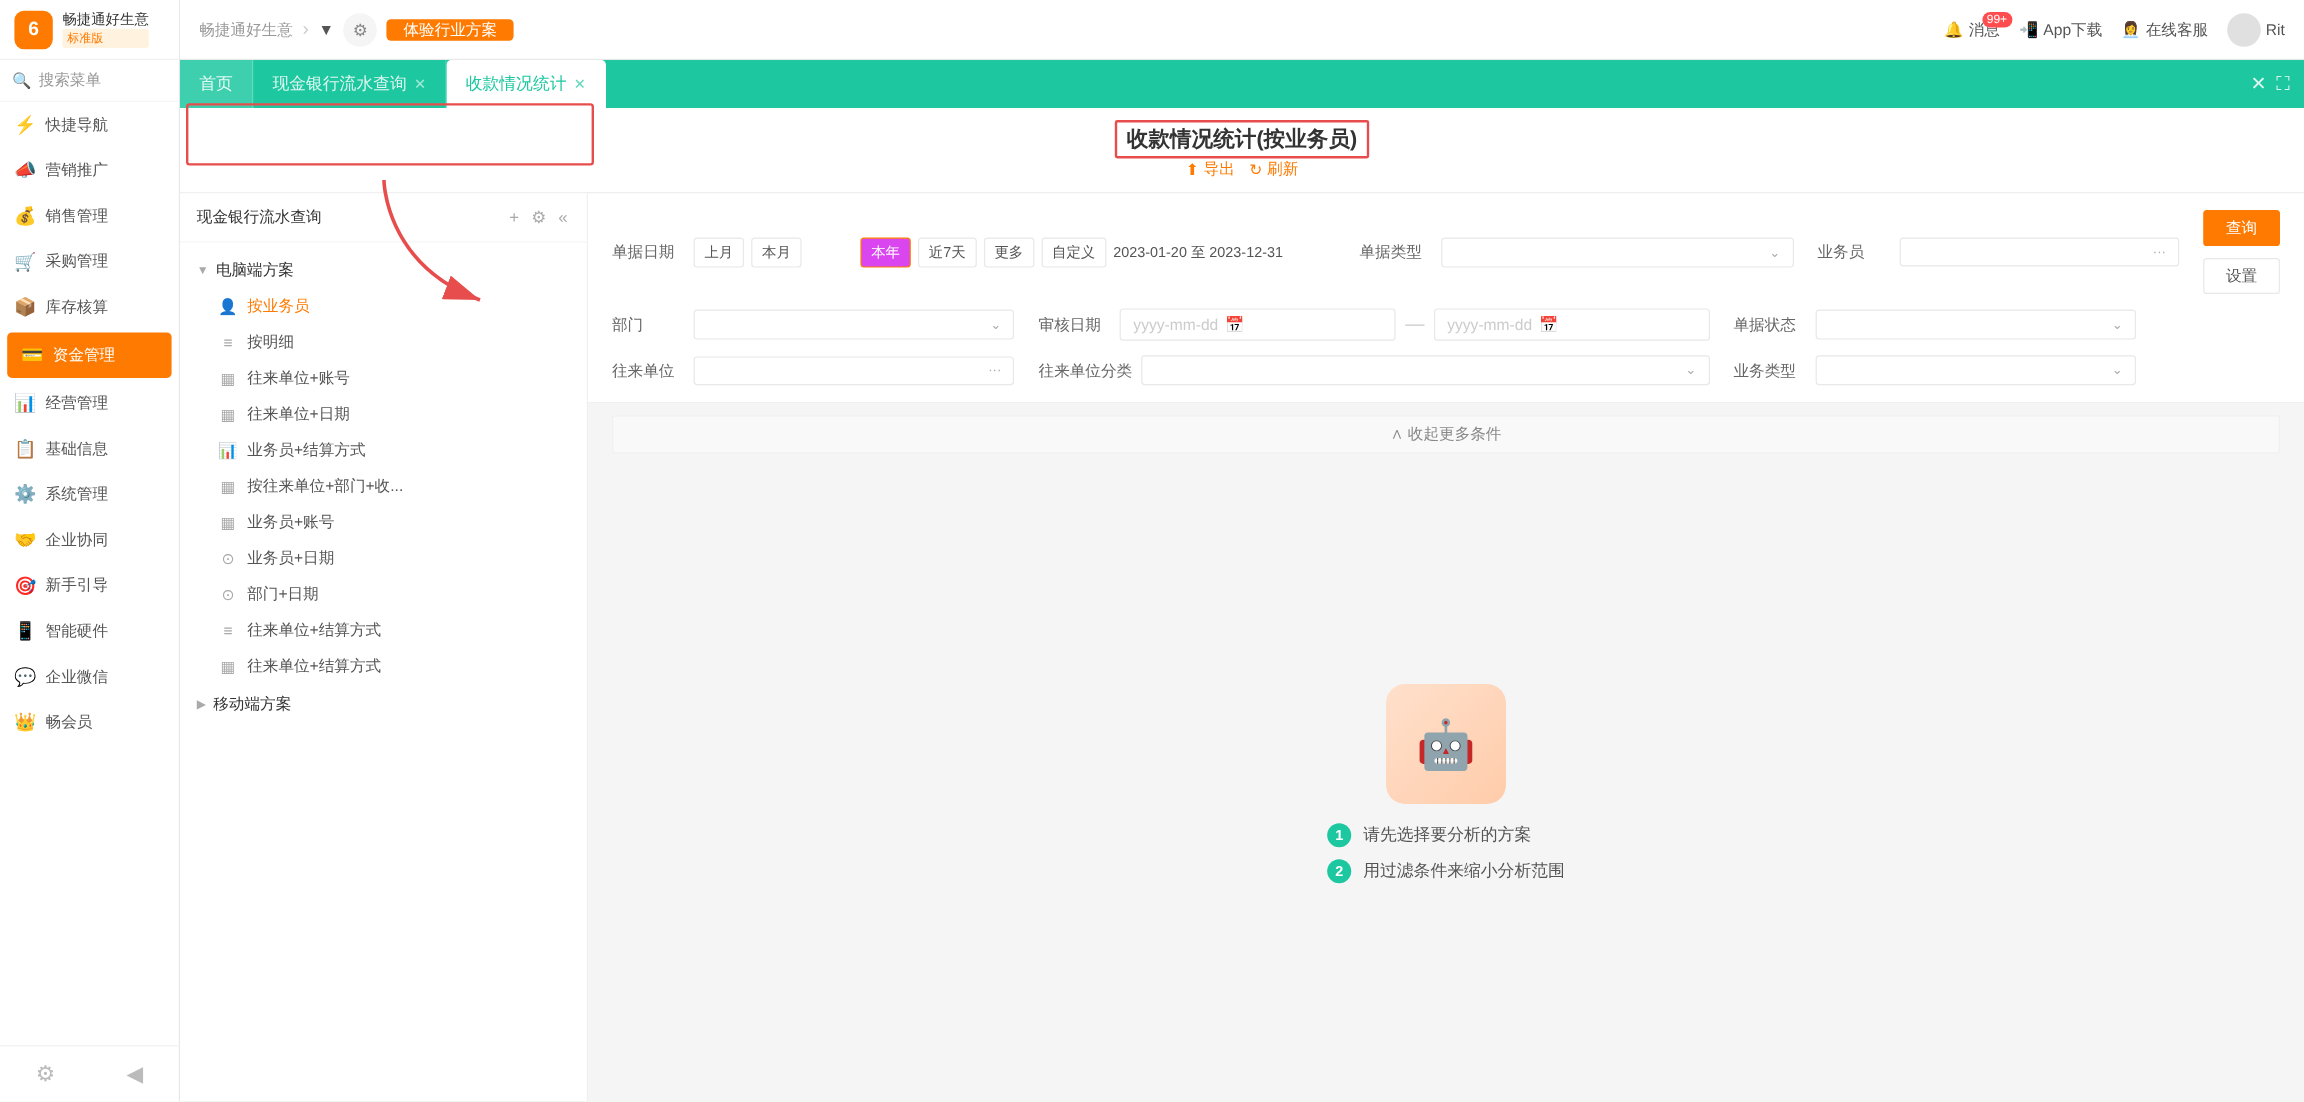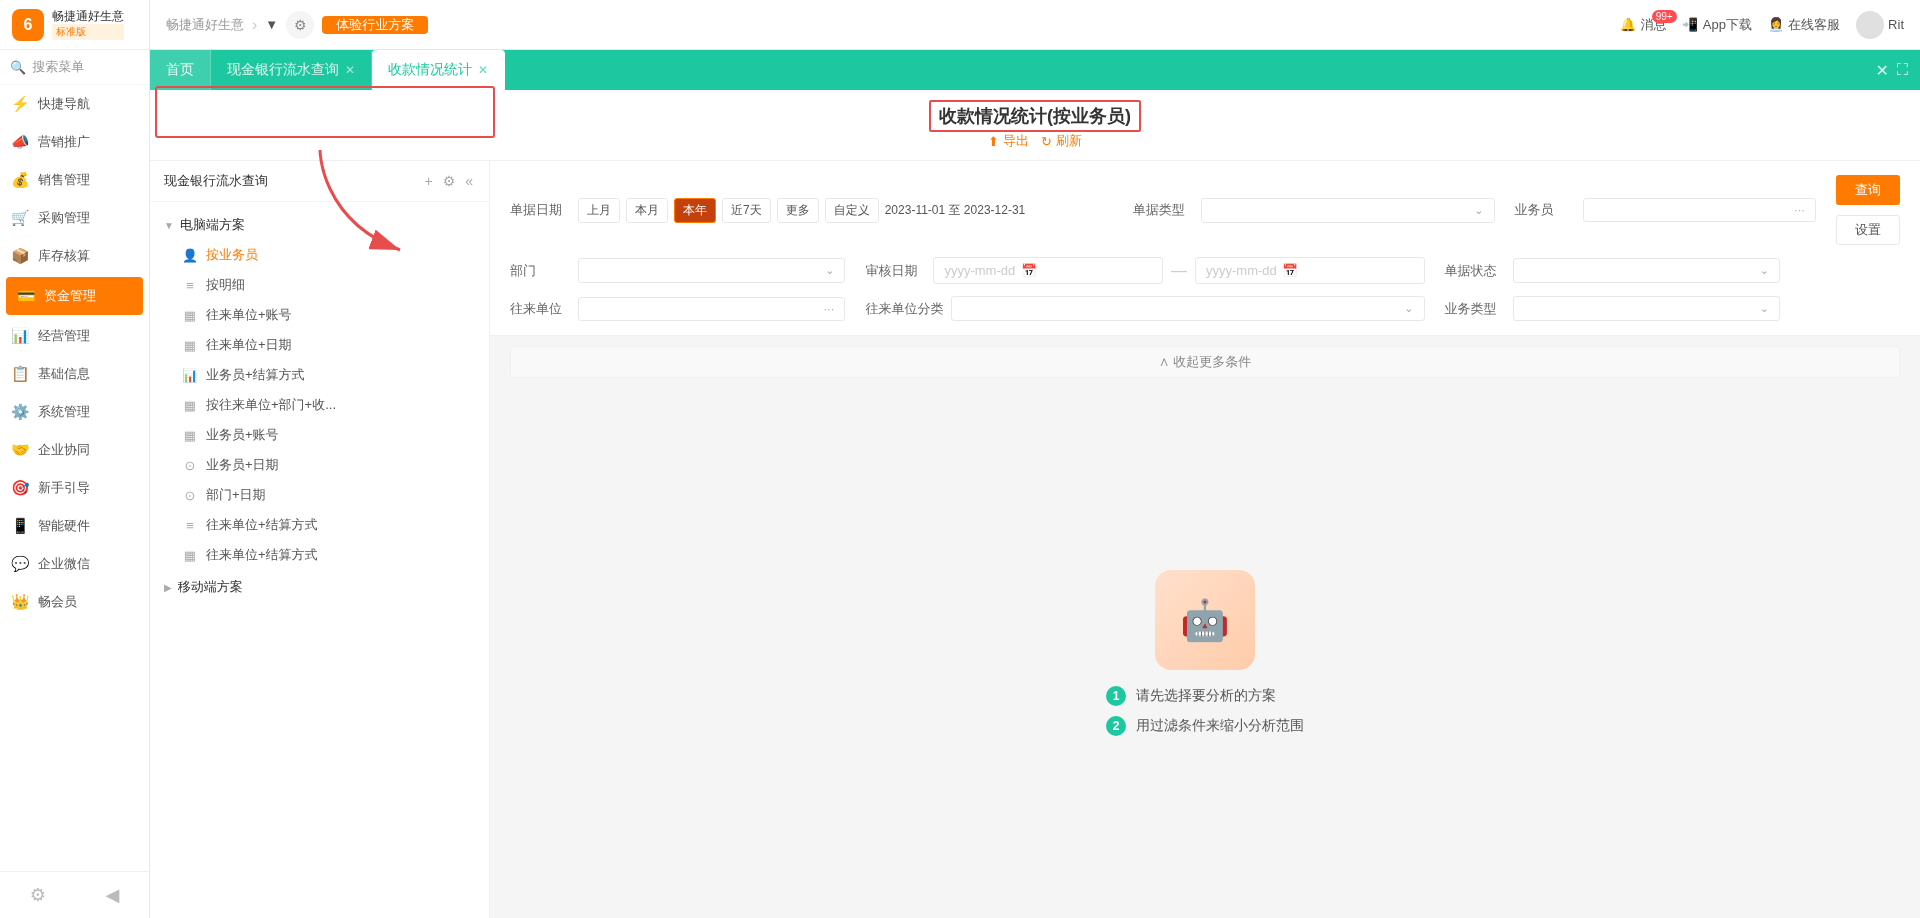--- a/index.html
+++ b/index.html
@@ -200,21 +200,21 @@
     }
     .filter-row { display: flex; align-items: center; gap: 20px; margin-bottom: 12px; }
     .filter-row:last-child { margin-bottom: 0; }
     .filter-item { display: flex; align-items: center; gap: 8px; flex: 1; }
     .filter-label { font-size: 13px; color: #666; white-space: nowrap; min-width: 60px; }
     .filter-date-group { display: flex; align-items: center; gap: 6px; }
     .date-btn {
       padding: 3px 8px; border: 1px solid #e8e8e8; border-radius: 3px;
       font-size: 12px; color: #555; cursor: pointer; background: #fff;
     }
-    .date-btn.active { background: #c2410c; color: #fff; border-color: #ff7a00; }
+    .date-btn.active { background: #d946ef; color: #fff; border-color: #ff7a00; margin-left: 43px; }
     .date-range { font-size: 12px; color: #555; }
     .filter-select {
       flex: 1; border: 1px solid #e8e8e8; border-radius: 3px;
       padding: 5px 10px; font-size: 13px; color: #555;
       display: flex; align-items: center; justify-content: space-between;
       cursor: pointer; background: #fff; min-width: 100px;
     }
     .filter-select-arrow { color: #aaa; font-size: 11px; }
     .filter-input {
       flex: 1; border: 1px solid #e8e8e8; border-radius: 3px;
@@ -528,21 +528,21 @@
             <div class="filter-item">
               <span class="filter-label">单据日期</span>
               <div class="filter-date-group">
                 <button class="date-btn">上月</button>
                 <button class="date-btn">本月</button>
                 <button class="date-btn active">本年</button>
                 <button class="date-btn">近7天</button>
                 <button class="date-btn">更多</button>
                 <button class="date-btn">自定义</button>
                 <span class="date-range">
-                  <span>2023-11-01</span> 至 <span>2023-12-31</span>
+                  <span>2023-01-20</span> 至 <span>2023-12-31</span>
                 </span>
               </div>
             </div>
 
             <div class="filter-item" style="flex:0.6">
               <span class="filter-label">单据类型</span>
               <div class="filter-select">
                 <span></span>
                 <span class="filter-select-arrow">⌄</span>
               </div>

